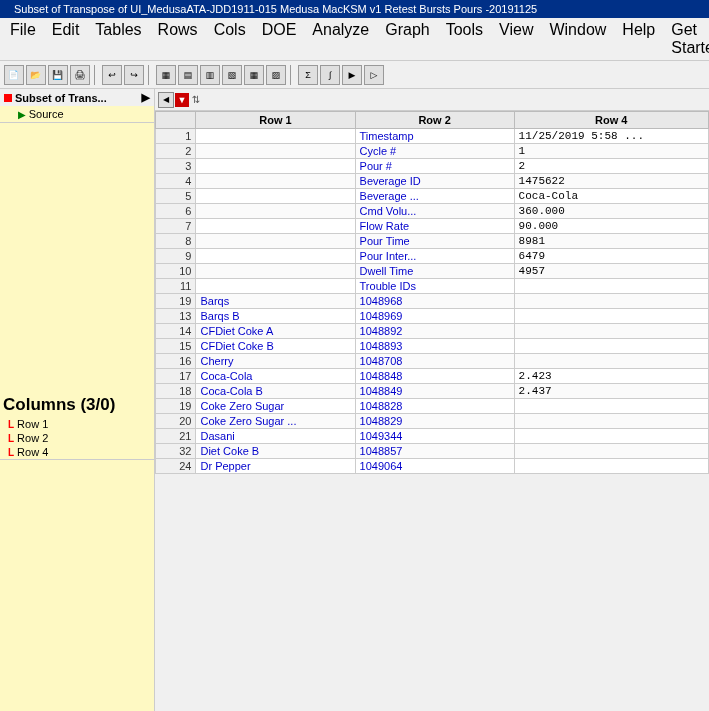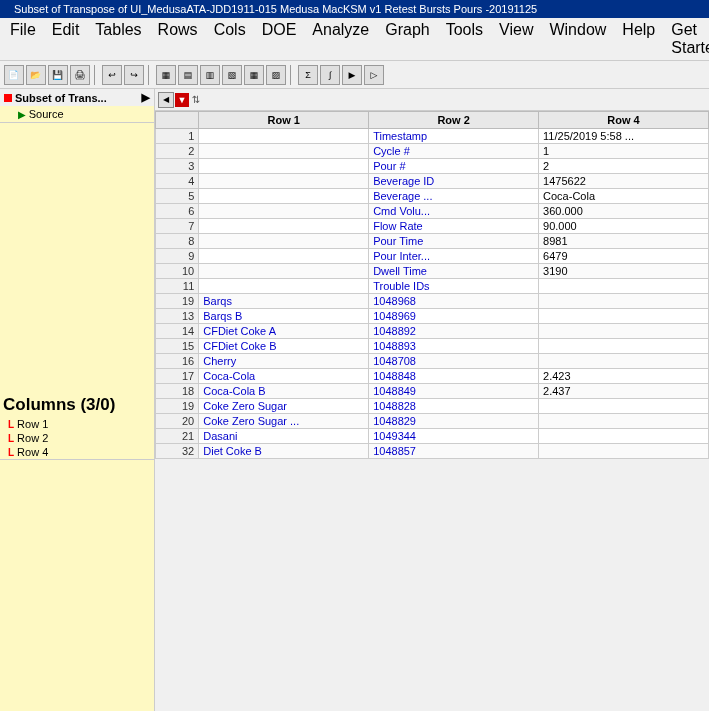--- a/index.html
+++ b/index.html
@@ -160,21 +160,21 @@
       text-align: right;
       color: #333;
       background: #f5f5f5;
       width: 28px;
       min-width: 28px;
     }
     .col-row1 { width: 110px; min-width: 110px; }
     .col-row2 { width: 110px; min-width: 110px; }
     .col-row4 { width: 110px; min-width: 110px; }
     .blue-text { color: #0000cc; }
-    .black-text { color: #000; }
+    .black-text { color: #000; font-family: Liberation Mono, monospace; }
     tr:nth-child(even) td { background: #fafafa; }
     tr:nth-child(odd) td { background: #ffffff; }
     td.row-num { background: #f0f0f0 !important; }
   </style>
 </head>
 <body>
 
 <div class="title-bar">
   <span>Subset of Transpose of UI_MedusaATA-JDD1911-015 Medusa MacKSM v1  Retest Bursts Pours -20191125</span>
 </div>
@@ -324,21 +324,21 @@
             <tr>
               <td class="row-num">9</td>
               <td class="col-row1 blue-text"></td>
               <td class="col-row2 blue-text">Pour Inter...</td>
               <td class="col-row4 black-text">6479</td>
             </tr>
             <tr>
               <td class="row-num">10</td>
               <td class="col-row1 blue-text"></td>
               <td class="col-row2 blue-text">Dwell Time</td>
-              <td class="col-row4 black-text">3190</td>
+              <td class="col-row4 black-text">4957</td>
             </tr>
             <tr>
               <td class="row-num">11</td>
               <td class="col-row1 blue-text"></td>
               <td class="col-row2 blue-text">Trouble IDs</td>
               <td class="col-row4 black-text"></td>
             </tr>
             <tr>
               <td class="row-num">19</td>
               <td class="col-row1 blue-text">Barqs</td>
@@ -396,19 +396,25 @@
             <tr>
               <td class="row-num">21</td>
               <td class="col-row1 blue-text">Dasani</td>
               <td class="col-row2 blue-text">1049344</td>
               <td class="col-row4 black-text"></td>
             </tr>
             <tr>
               <td class="row-num">32</td>
               <td class="col-row1 blue-text">Diet Coke B</td>
               <td class="col-row2 blue-text">1048857</td>
+              <td class="col-row4 black-text"></td>
+            </tr>
+            <tr>
+              <td class="row-num">24</td>
+              <td class="col-row1 blue-text">Dr Pepper</td>
+              <td class="col-row2 blue-text">1049064</td>
               <td class="col-row4 black-text"></td>
             </tr>
           </tbody>
       </table>
     </div>
   </div>
 </div>
 
 </body></html>

